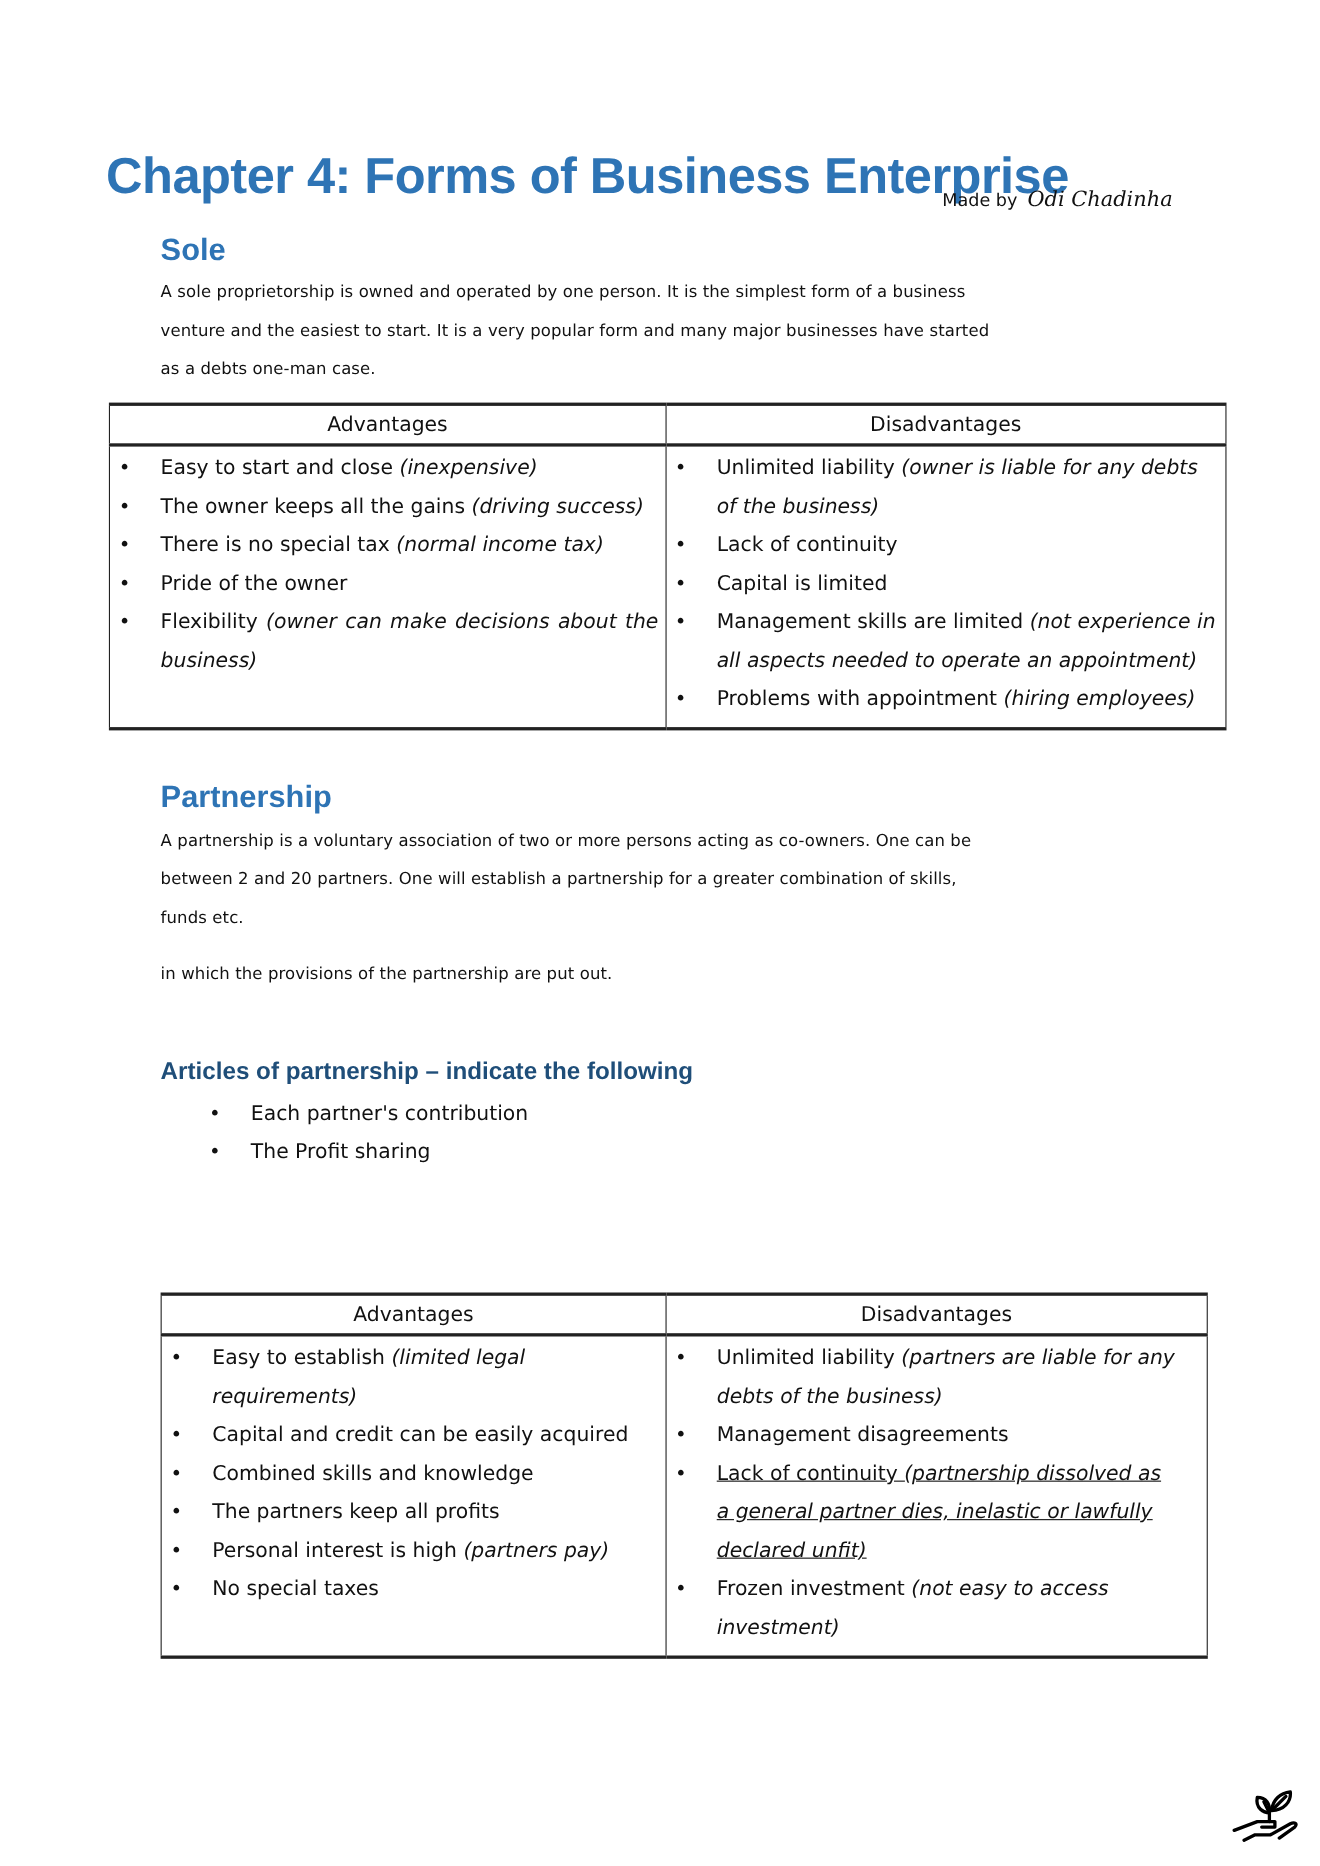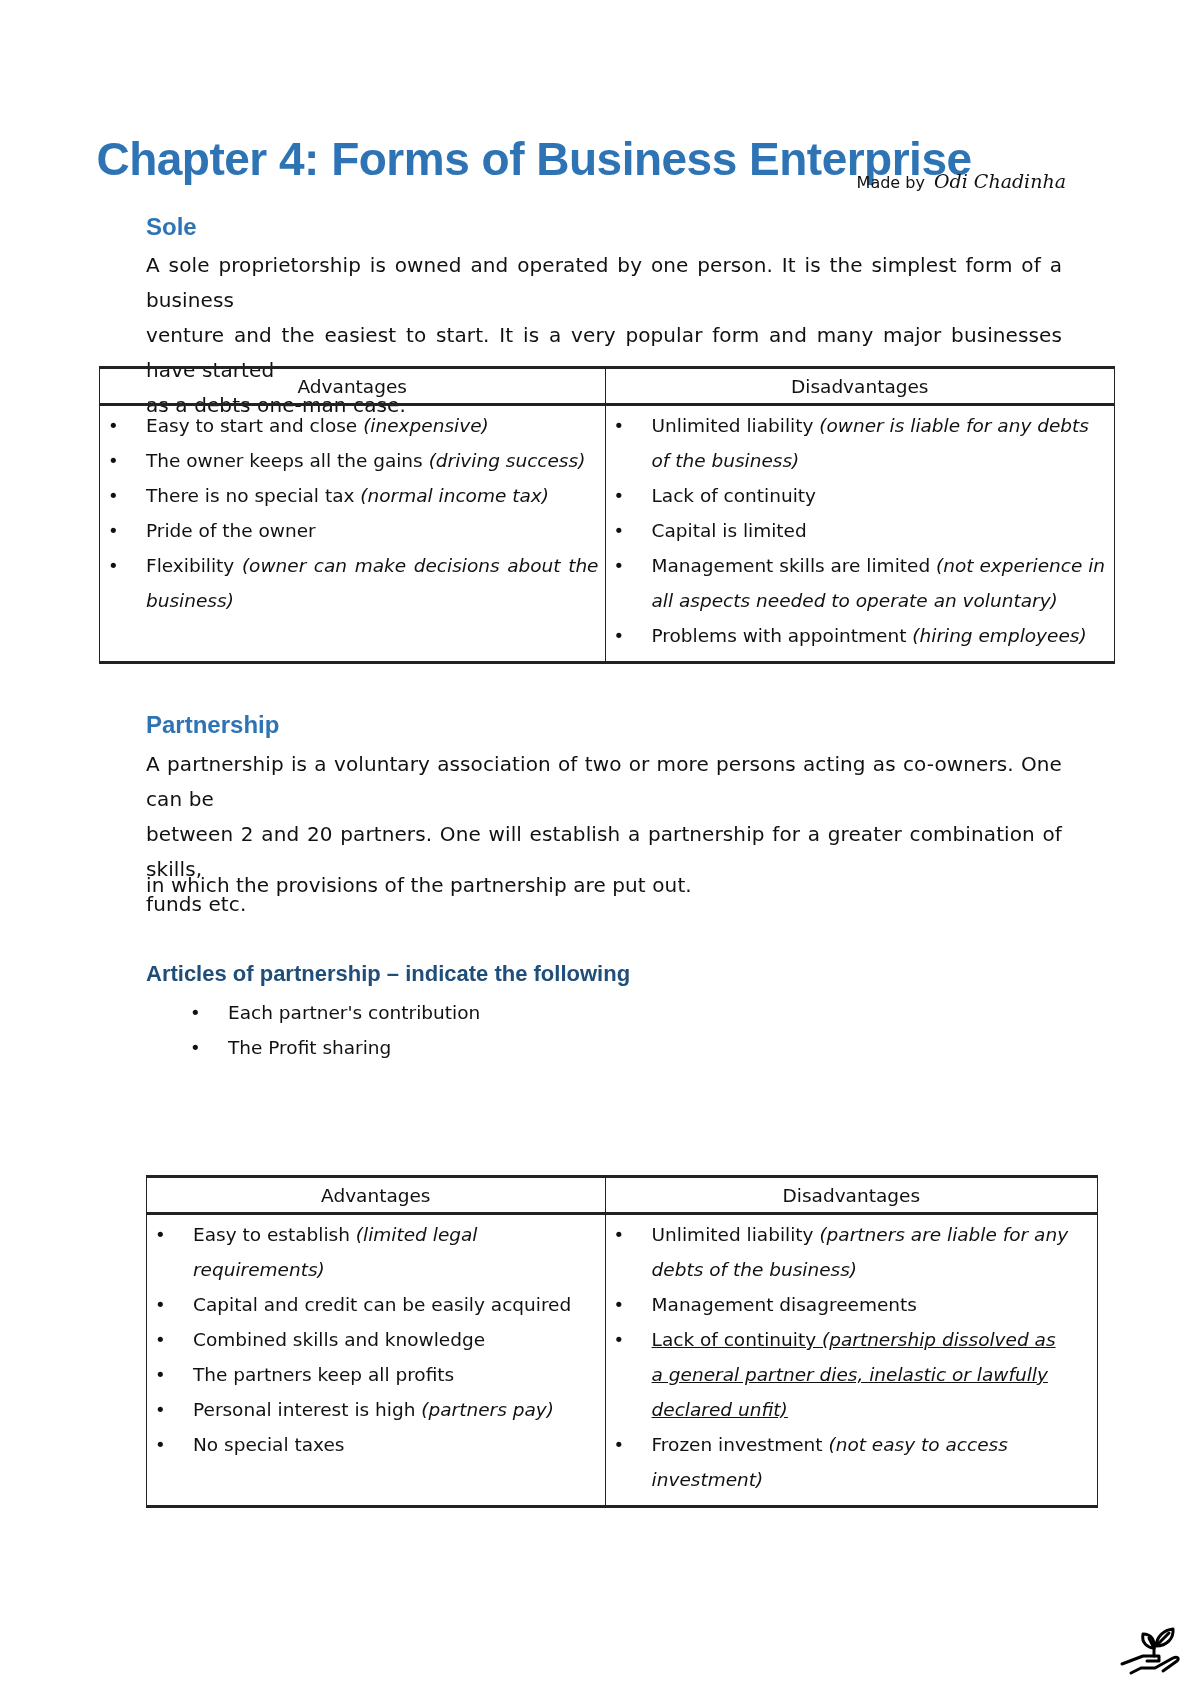--- a/index.html
+++ b/index.html
@@ -4,23 +4,23 @@
 <style>
   html, body { margin: 0; padding: 0; background: #ffffff; }
   body { width: 1200px; height: 1696px; position: relative; overflow: hidden;
          font-family: "DejaVu Sans", "Liberation Sans", sans-serif; color: #111; }
   .abs { position: absolute; }
   .title { left: 0; width: 1068px; top: 100px; text-align: center;
            font-family: "Liberation Sans", sans-serif; font-weight: bold;
            font-size: 46px; letter-spacing: -0.5px; color: #2e74b5; line-height: 56px; }
   .byline { right: 134px; top: 170px; font-size: 16px; color: #111; white-space: nowrap; }
   .byline .name { font-family: "DejaVu Serif", serif; font-style: italic; font-size: 19px; margin-left: 4px; }
-  .h2 { font-family: "Liberation Sans", sans-serif; font-size: 24px; color: #2e74b5; line-height: 30px; }
+  .h2 { font-family: "Liberation Sans", sans-serif; font-size: 28px; color: #2e74b5; line-height: 30px; }
   .h3 { font-family: "Liberation Sans", sans-serif; font-size: 22px; color: #1f4e79; line-height: 28px; }
-  .para { left: 146px; width: 916px; font-size: 20px; line-height: 35px;
+  .para { left: 146px; width: 916px; font-size: 15px; line-height: 35px;
           text-align: justify; text-align-last: left; letter-spacing: 0.1px; }
   .para .line { display: block; }
   table.pc { position: absolute; border-collapse: collapse; font-size: 18.5px; }
   table.pc th { font-weight: normal; height: 34px; border: 1.5px solid #222;
                 border-top-width: 3px; border-bottom-width: 3px; padding: 0; }
   table.pc td { vertical-align: top; border: 1.5px solid #222; border-bottom-width: 3px; padding: 2px 0 8px 0; }
   table.pc tr > *:first-child { border-left-width: 1.5px; }
   ul.bl { list-style: none; margin: 0; padding: 0; }
   ul.bl li { position: relative; padding-left: 46px; line-height: 35px; padding-right: 6px; }
   ul.bl li::before { content: "\2022"; position: absolute; left: 8px; top: 0; font-size: 18px; }
@@ -66,21 +66,21 @@
         <li><span>There is no special tax </span><span class="note">(normal income tax)</span></li>
         <li><span>Pride of the owner</span><span class="note"></span></li>
         <li style="text-align:justify;"><span>Flexibility </span><span class="note">(owner can make decisions about the business)</span></li>
       </ul>
     </td>
     <td>
       <ul class="bl">
         <li><span>Unlimited liability </span><span class="note">(owner is liable for any debts of the business)</span></li>
         <li><span>Lack of continuity</span><span class="note"></span></li>
         <li><span>Capital is limited</span><span class="note"></span></li>
-        <li><span>Management skills are limited </span><span class="note">(not experience in all aspects needed to operate an voluntary)</span></li>
+        <li><span>Management skills are limited </span><span class="note">(not experience in all aspects needed to operate an appointment)</span></li>
         <li><span>Problems with appointment </span><span class="note">(hiring employees)</span></li>
       </ul>
     </td>
   </tr>
 </tbody>
   </table>
 
 <h2 class="abs h2" style="left:146px; top:710px; margin:0;">Partnership</h2>
 
 <div class="abs para" style="top:747px;">

